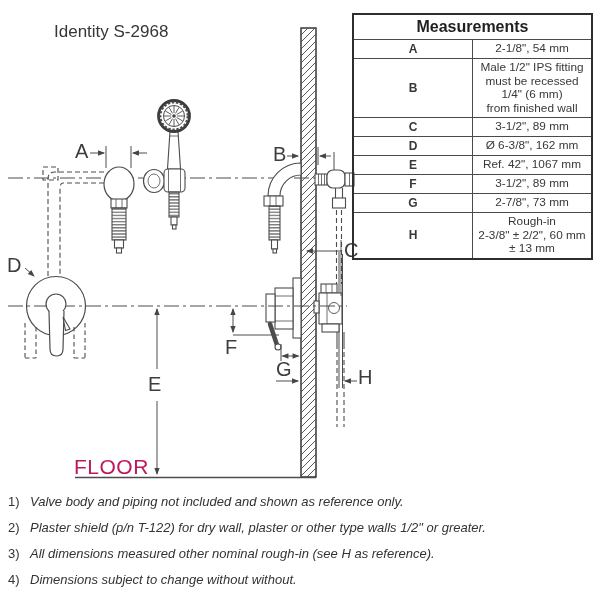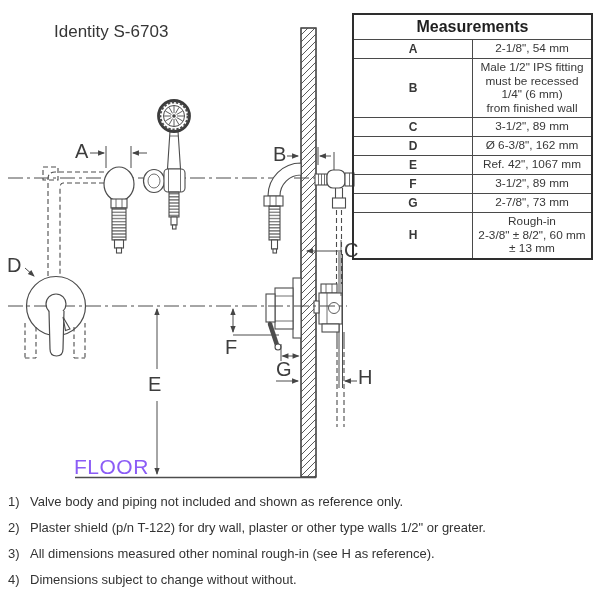--- a/index.html
+++ b/index.html
@@ -7,39 +7,39 @@
     width:600px;height:600px;position:relative;background:#fff;overflow:hidden;
     font-family:"Liberation Sans",sans-serif;color:#383838;
   }
   #stage{position:absolute;left:0;top:0;width:600px;height:600px;}
   svg{position:absolute;left:0;top:0;}
   .lbl{
     position:absolute;font-size:20px;font-weight:400;color:#3d3d3d;
     line-height:1;white-space:nowrap;
   }
   #title{position:absolute;left:54px;top:22px;font-size:17px;color:#363636;}
-  #floor-label{position:absolute;left:74px;top:455px;font-size:21px;letter-spacing:.5px;color:#8b5cf6;}
+  #floor-label{position:absolute;left:74px;top:455px;font-size:21px;letter-spacing:.5px;color:#be185d;}
   
   #meas{
     position:absolute;left:352px;top:13px;width:241px;
     border-collapse:collapse;table-layout:fixed;
     border:2px solid #2e2e2e;
   }
   #meas th,#meas td{
     border:1px solid #4a4a4a;text-align:center;vertical-align:middle;
     padding:2px 2px;
   }
   #meas th.hdr{font-size:16px;font-weight:700;padding:3px 0;color:#1f1f1f;}
   #meas td.k{width:26px;font-weight:700;font-size:12px;}
   #meas td.v{font-size:11.8px;line-height:13.5px;white-space:pre-line;}
   
   #notes{position:absolute;left:8px;top:489px;width:588px;}
   .note{display:flex;font-size:13px;line-height:26px;color:#333;}
   .note .n{width:22px;flex:0 0 22px;}
-  .note .t{flex:1;white-space:nowrap;}
+  .note .t{flex:1;white-space:nowrap;font-style:italic;}
 </style>
 </head>
 <body>
 
 <div id="stage">
 
   <svg width="600" height="490" viewBox="0 0 600 490">
     <defs>
       <pattern id="hatch" patternUnits="userSpaceOnUse" width="7" height="7">
         <path d="M-1,8 L8,-1 M-1,1 L1,-1 M6,8 L8,6" stroke="#5a5a5a" stroke-width="1" fill="none"></path>
@@ -203,21 +203,21 @@
 
         <line x1="281" y1="344" x2="281" y2="361"></line>
         <line x1="282.5" y1="356" x2="298.5" y2="356" marker-start="url(#arr)" marker-end="url(#arr)"></line>
 
         <line x1="276" y1="381" x2="298" y2="381" marker-end="url(#arr)"></line>
         <line x1="357" y1="381" x2="345" y2="381" marker-end="url(#arr)"></line>
       </g>
     </g>
   </svg>
 
-  <div id="title">Identity S-6703</div>
+  <div id="title">Identity S-2968</div>
 
   <div class="lbl" style="left:75px;top:141px">A</div>
   <div class="lbl" style="left:273px;top:144px">B</div>
   <div class="lbl" style="left:344px;top:240px">C</div>
   <div class="lbl" style="left:7px;top:255px">D</div>
   <div class="lbl" style="left:148px;top:374px">E</div>
   <div class="lbl" style="left:225px;top:337px">F</div>
   <div class="lbl" style="left:276px;top:359px">G</div>
   <div class="lbl" style="left:358px;top:367px">H</div>
   <div id="floor-label">FLOOR</div>
@@ -255,21 +255,21 @@
         <td class="k">F</td>
         <td class="v">3-1/2", 89 mm</td>
       </tr>
       <tr>
         <td class="k">G</td>
         <td class="v">2-7/8", 73 mm</td>
       </tr>
       <tr>
         <td class="k">H</td>
         <td class="v">Rough-in
-2-3/8" ± 8/2", 60 mm ± 13 mm</td>
+2-3/8" ± 2/2", 60 mm ± 13 mm</td>
       </tr>
     </tbody>
   </table>
 
   <div id="notes">
     <div class="note">
       <span class="n">1)</span>
       <span class="t">Valve body and piping not included and shown as reference only.</span>
     </div>
     <div class="note">

